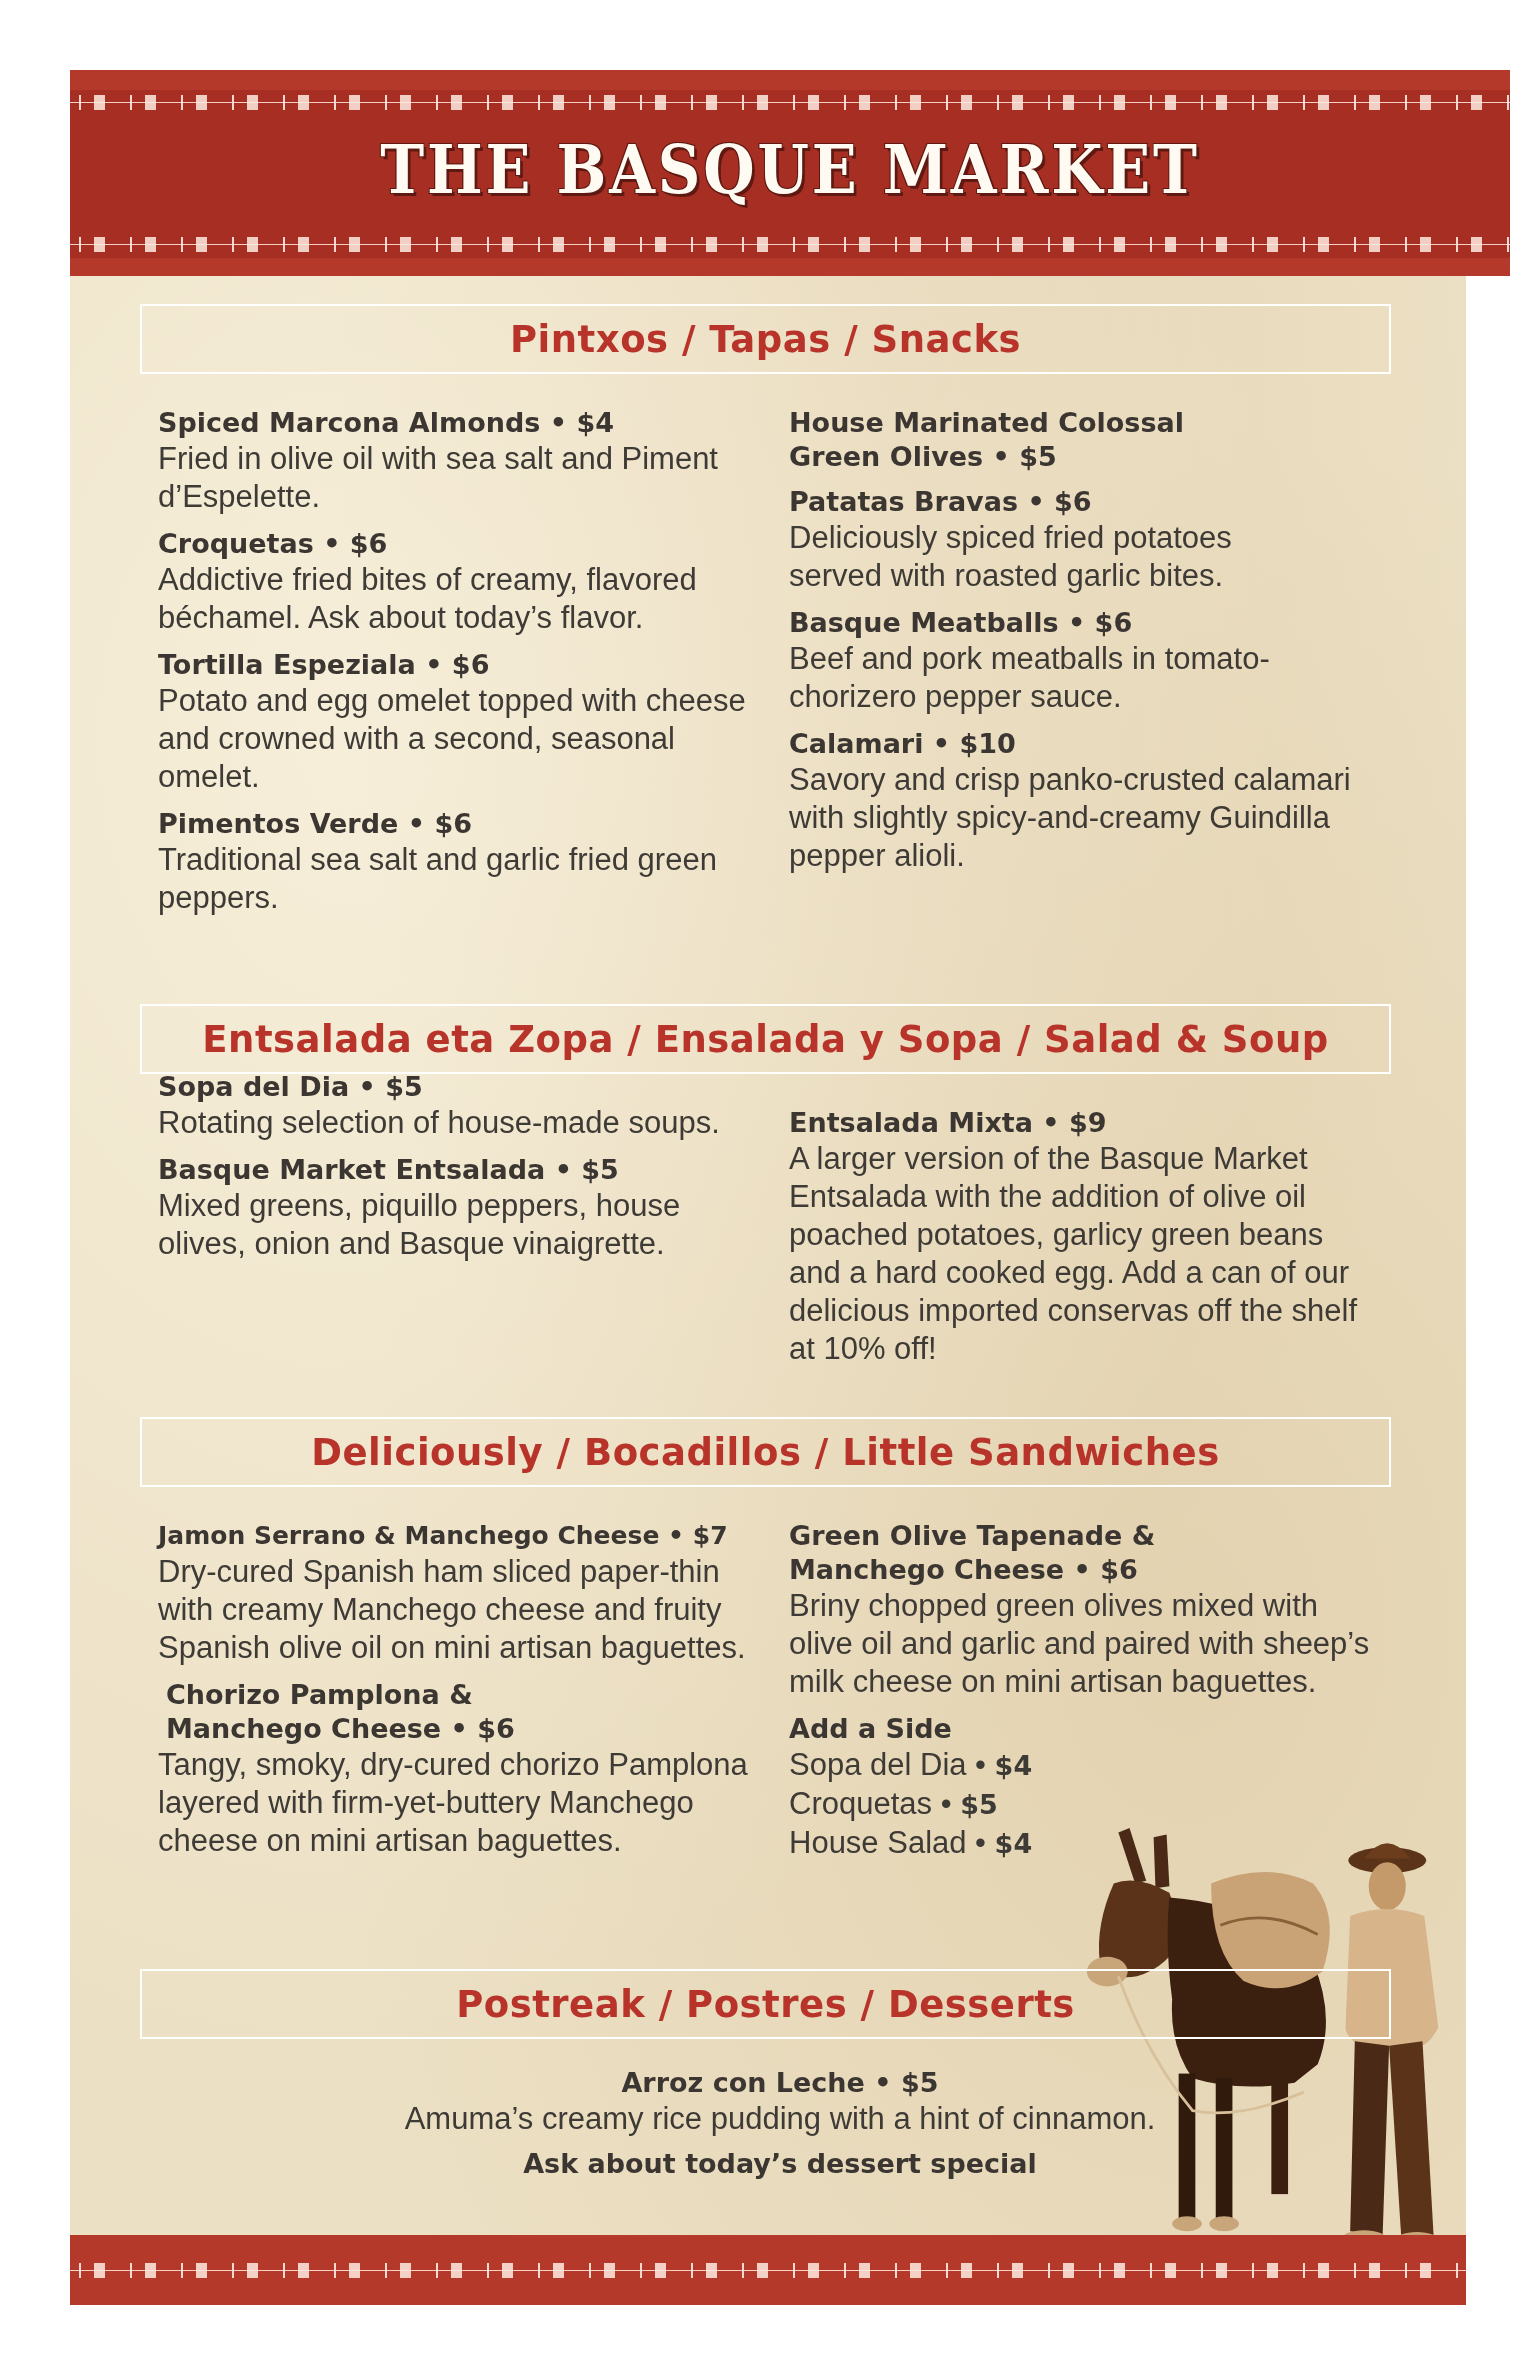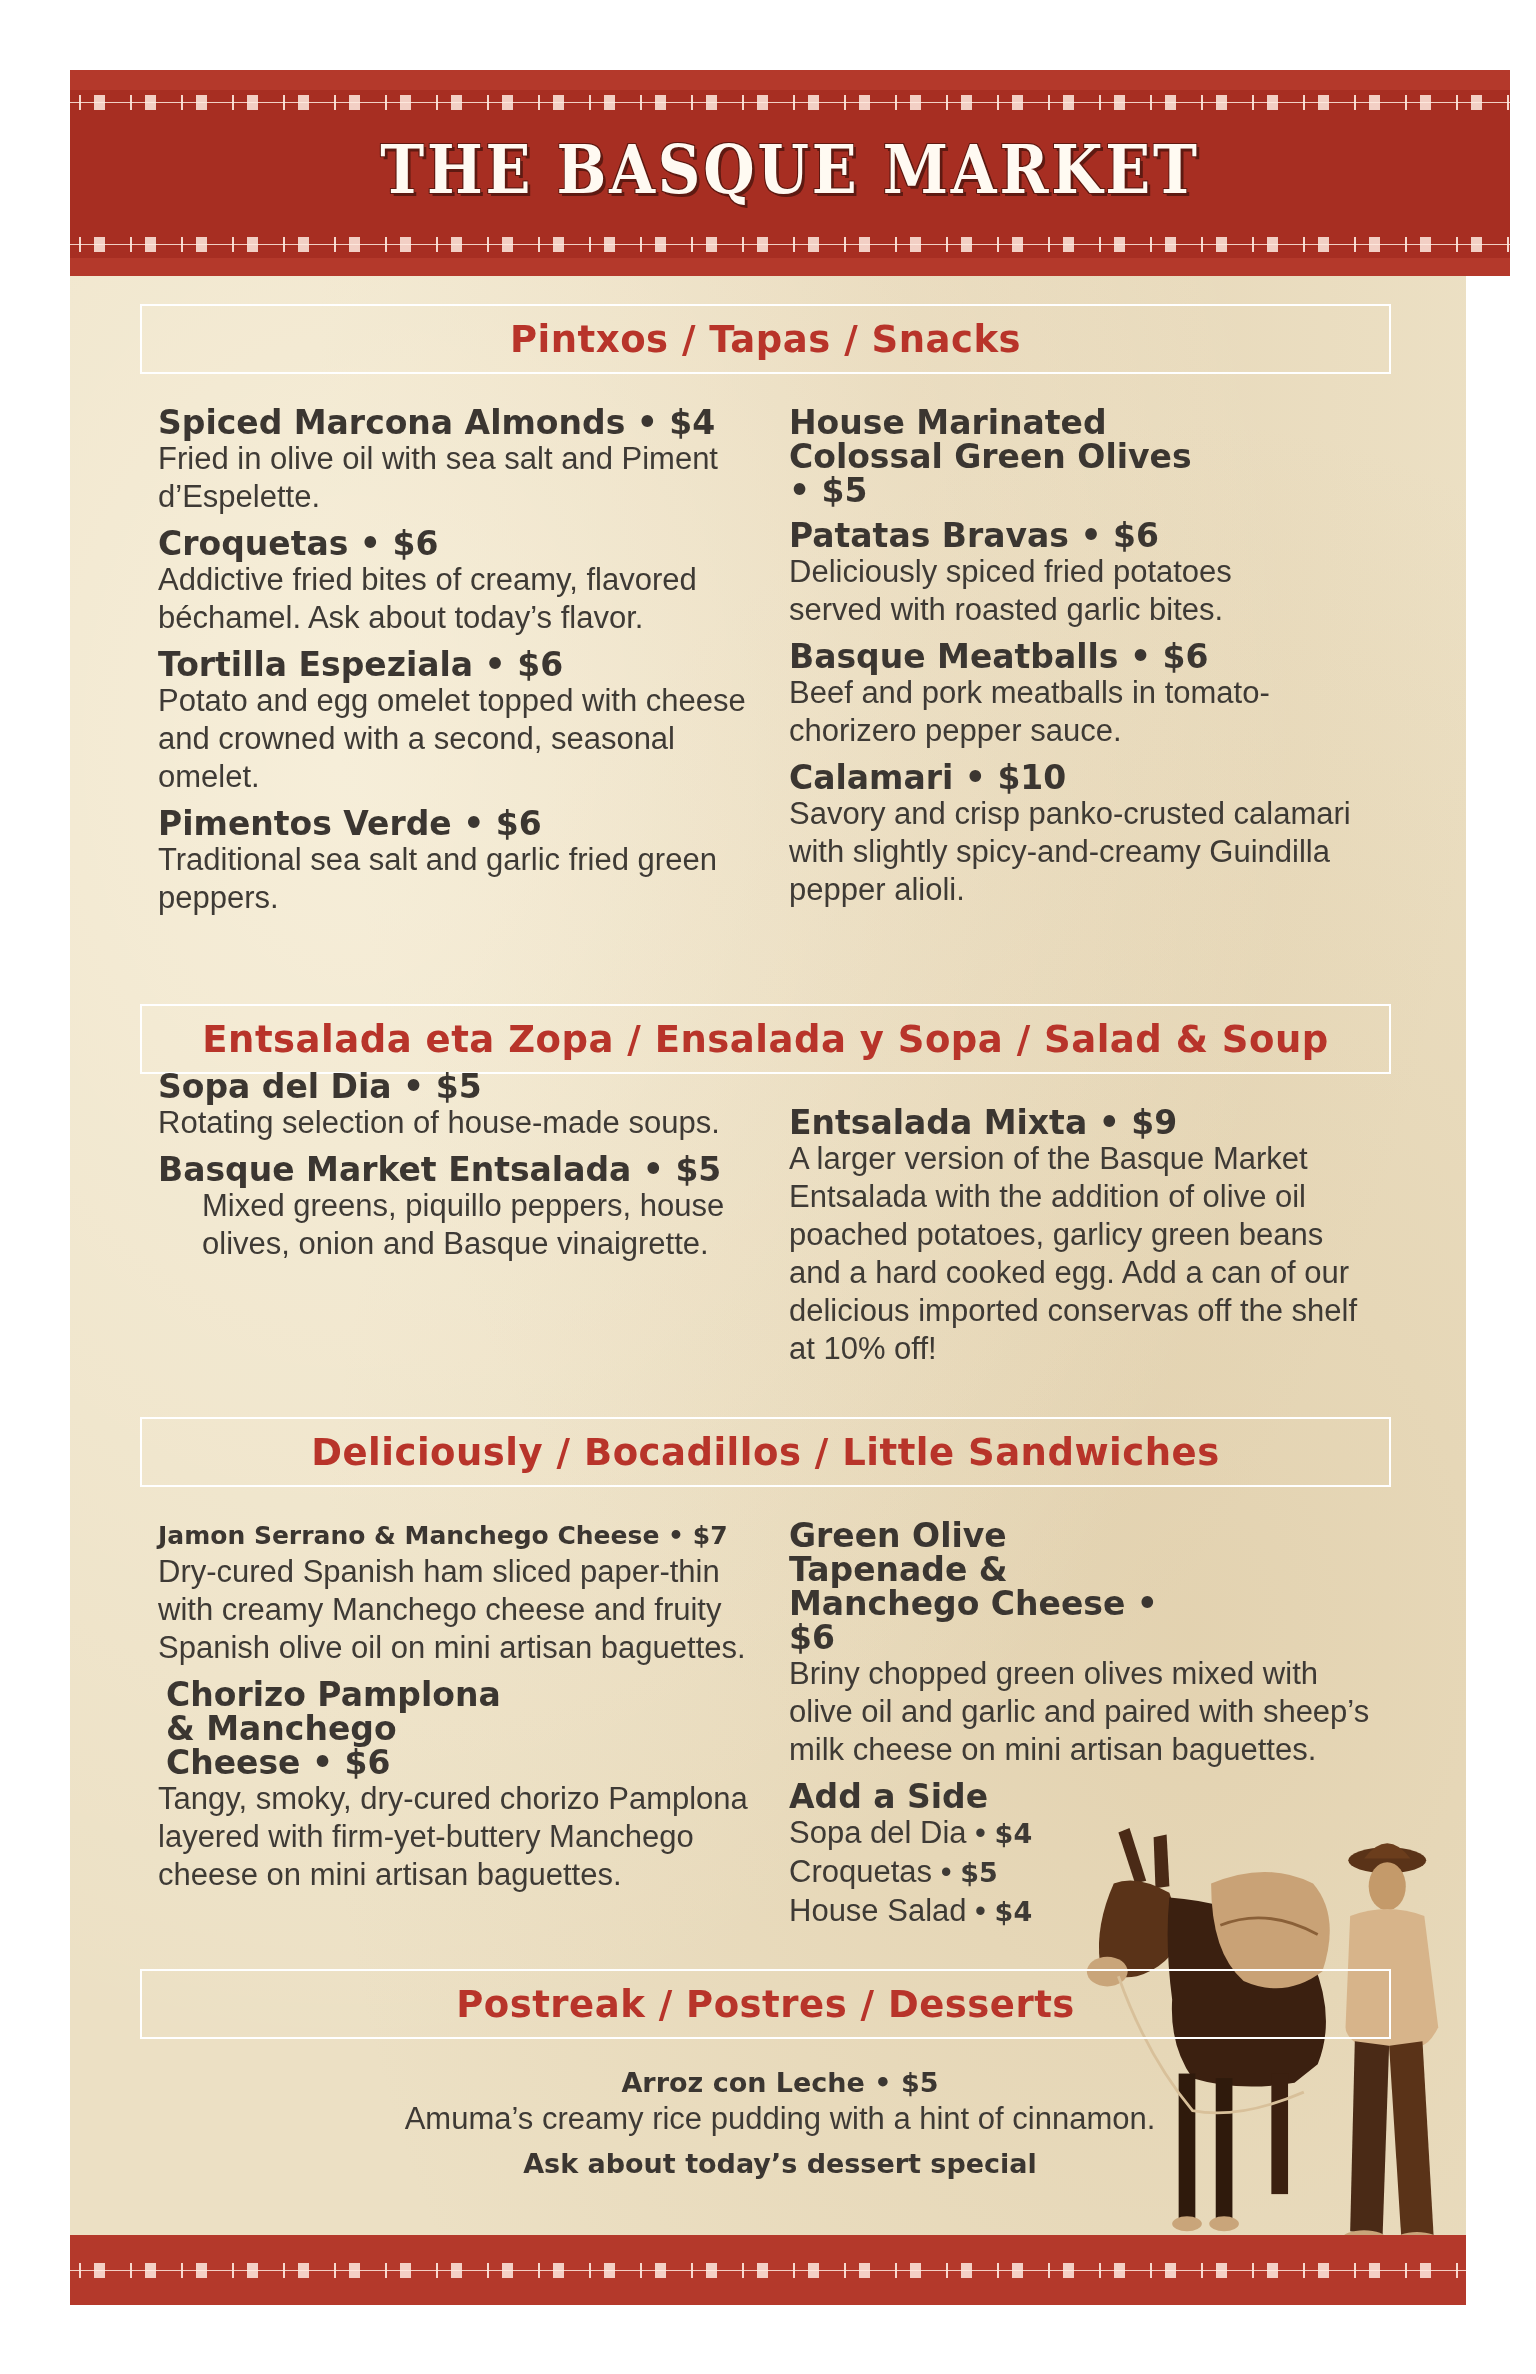--- a/index.html
+++ b/index.html
@@ -44,21 +44,21 @@
     position:absolute; left:70px; width:1251px; height:70px;
     border:2.8px solid #ffffff; box-sizing:border-box;
     display:flex; align-items:center; justify-content:center;
   }
   .section-title {
     color:#b8342a; font-family:"DejaVu Sans", sans-serif; font-size:37px; font-weight:bold; letter-spacing:0.5px;
   }
   .col { position:absolute; width:594px; }
   .item { margin-bottom:11px; }
   .item-name {
-    font-family:"DejaVu Sans", sans-serif; font-weight:bold; font-size:33px; color:#3b3631; line-height:34px;
+    font-family:"DejaVu Sans", sans-serif; font-weight:bold; font-size:27px; color:#3b3631; line-height:34px;
   }
   .item-desc {
     font-family:"Liberation Sans", sans-serif; font-size:31px; color:#3e3a35; line-height:38px;
   }
   .side-line { font-family:"Liberation Sans", sans-serif; font-size:31px; color:#3e3a35; line-height:38px; }
   .side-line b { font-family:"DejaVu Sans", sans-serif; font-weight:bold; font-size:27px; }
   .dessert {
     position:absolute; left:0; width:100%; top:1978px; text-align:center;
   }
   .dessert .item-name { font-size:27px; }
@@ -120,21 +120,21 @@
   <div class="section-box" style="top:934px;">
     <span class="section-title">Entsalada eta Zopa / Ensalada y Sopa / Salad &amp; Soup</span>
   </div>
   <div class="col" style="left:88px; top:1000px;">
     <div class="item">
       <div class="item-name">Sopa del Dia • $5</div>
       <div class="item-desc">Rotating selection of house-made soups.</div>
     </div>
     <div class="item">
       <div class="item-name">Basque Market Entsalada • $5</div>
-      <div class="item-desc" style="width:557px;margin-left:44px;">Mixed greens, piquillo peppers, house olives, onion and Basque vinaigrette.</div>
+      <div class="item-desc" style="width:557px;">Mixed greens, piquillo peppers, house olives, onion and Basque vinaigrette.</div>
     </div>
   </div>
   <div class="col" style="left:719px; top:1036px;">
     <div class="item">
       <div class="item-name">Entsalada Mixta • $9</div>
       <div class="item-desc" style="width:584px;">A larger version of the Basque Market Entsalada with the addition of olive oil poached potatoes, garlicy green beans and a hard cooked egg.  Add a can of our delicious imported conservas off the shelf at 10% off!</div>
     </div>
   </div>
 
   <div class="section-box" style="top:1347px;">

